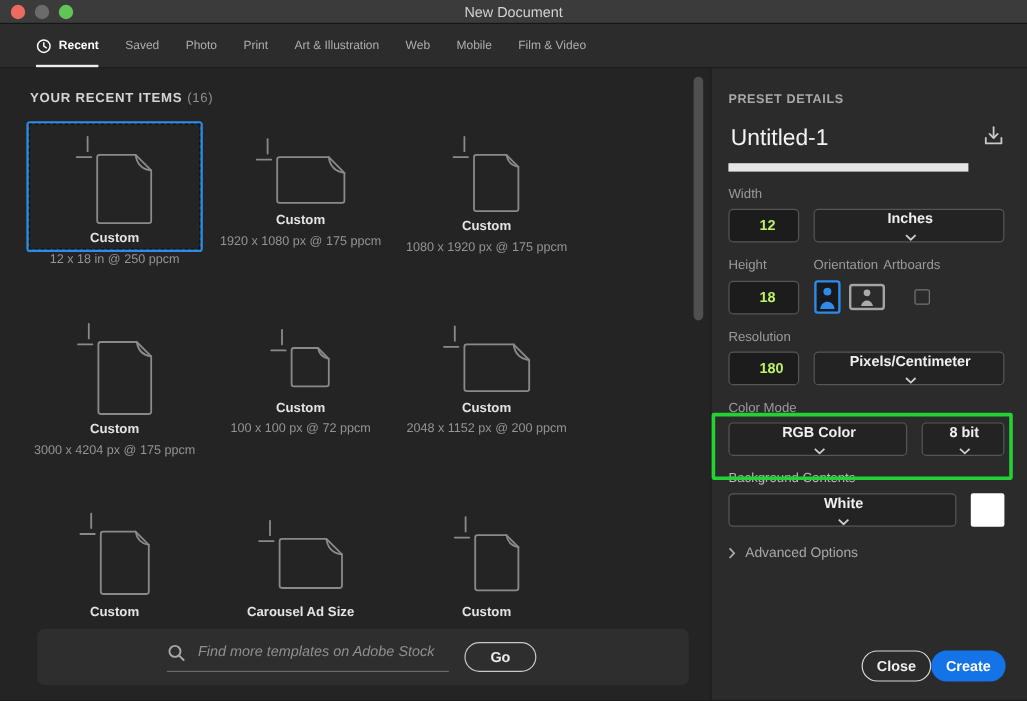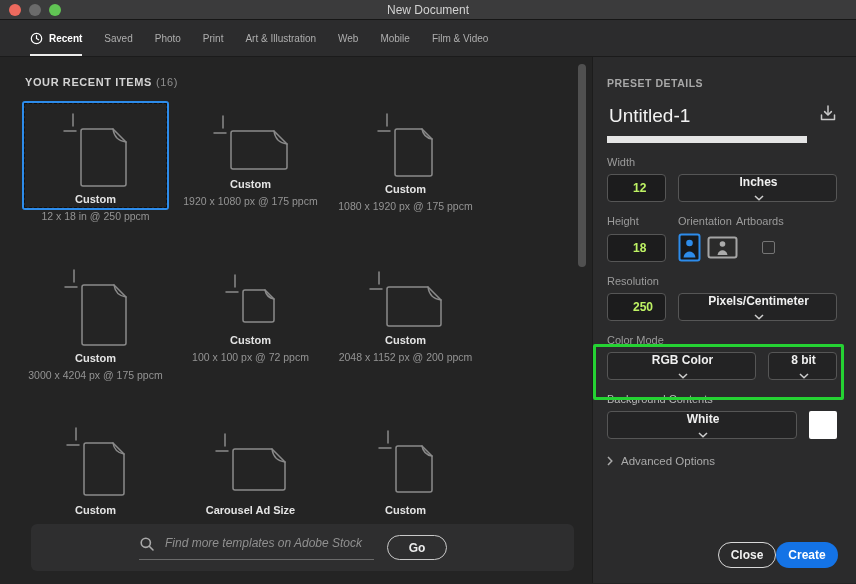--- a/index.html
+++ b/index.html
@@ -280,21 +280,21 @@
             <path d="M10.5 19 C11.5 12.8 19.5 12.8 20.5 19 Z" fill="#ABABAB"></path>
           </svg>
         </div>
         <div class="checkbox"></div>
       </div>
 
       <div class="label-row">
           <span class="field-label">Resolution</span>
         </div>
       <div class="ctl-row">
-        <div class="num-input">250</div>
+        <div class="num-input">180</div>
         <div class="dropdown dd-unit">
           <span>Pixels/Centimeter</span>
           <svg width="10" height="6" viewBox="0 0 10 6" fill="none" stroke="#CFCFCF" stroke-width="1.5">
               <path d="M1 1l4 3.8L9 1"></path>
             </svg>
         </div>
       </div>
 
       <div class="label-row">
           <span class="field-label">Color Mode</span>

